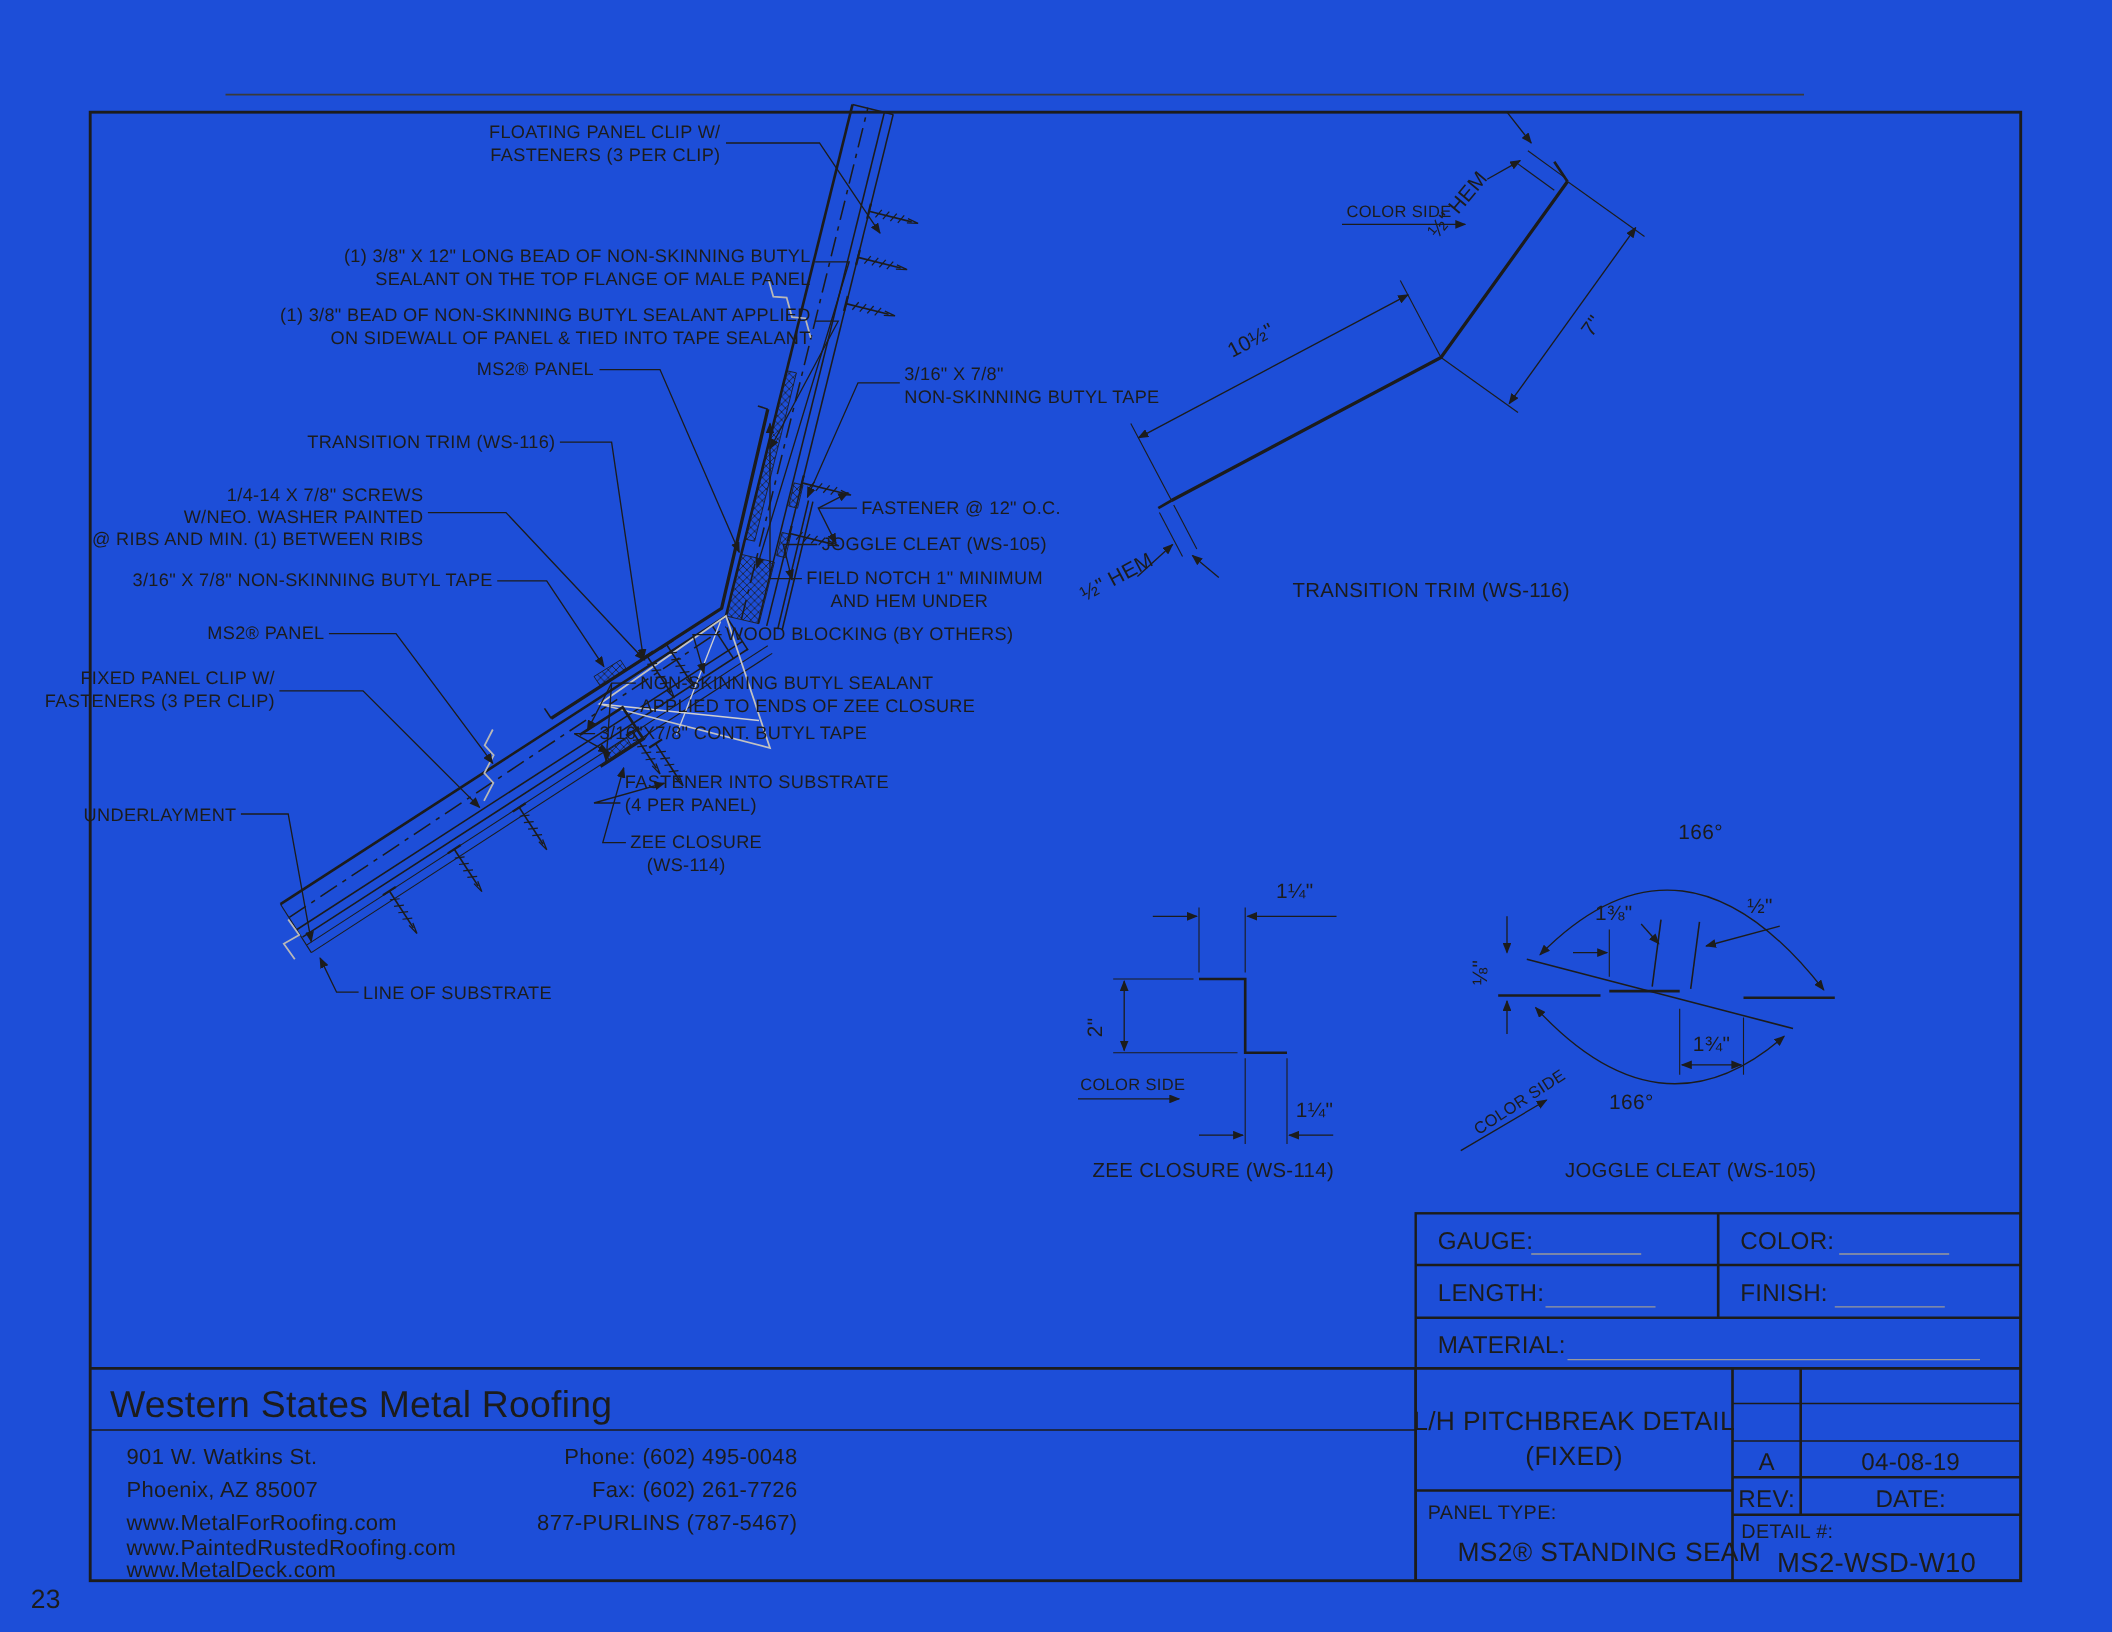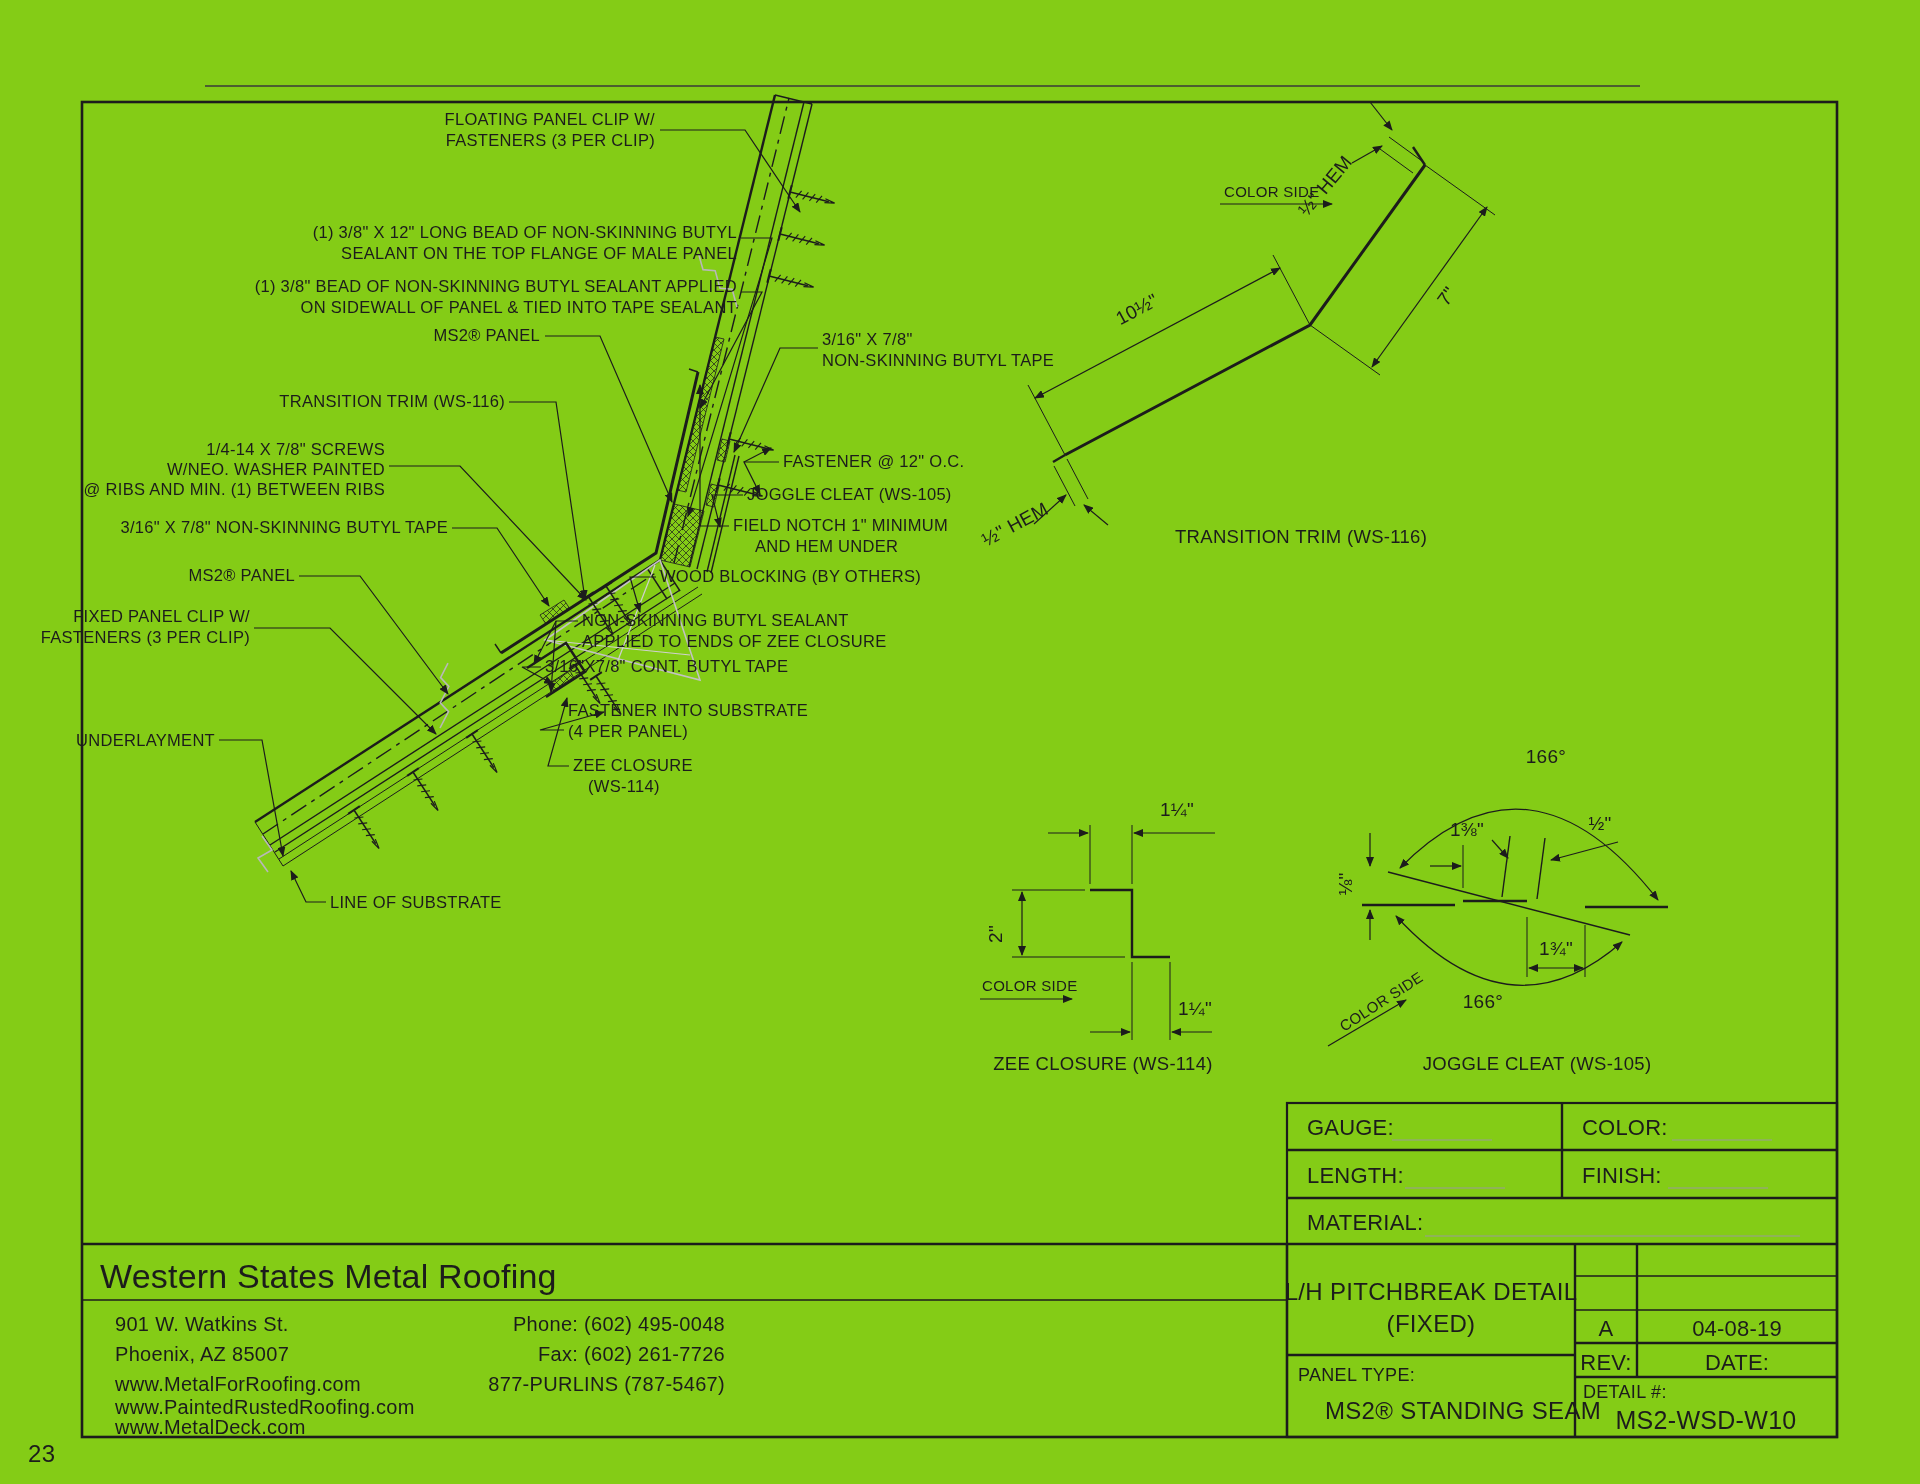--- a/index.html
+++ b/index.html
@@ -1,16 +1,16 @@
 <!DOCTYPE html>
 <html><head>
 <meta charset="utf-8">
 <style>
   html,body{margin:0;padding:0;background:#fff;}
-  .sheet{position:relative;width:1920px;height:1484px;background:#84cc16;overflow:hidden;
+  .sheet{position:relative;width:1920px;height:1484px;background:#1d4ed8;overflow:hidden;
          font-family:"Liberation Sans",sans-serif;}
   svg{position:absolute;top:0;left:0;}
   svg text{fill:#1c1c1c;font-family:"Liberation Sans",sans-serif;letter-spacing:.3px;}
   .callout{font-size:16.5px;}
   .dim{font-size:19px;}
   .cap{font-size:18.5px;}
   .small{font-size:15px;}
   .tbl{font-size:22px;letter-spacing:.2px;}
   .tbl-sm{font-size:18px;}
   .tbl-lg{font-size:25px;}

